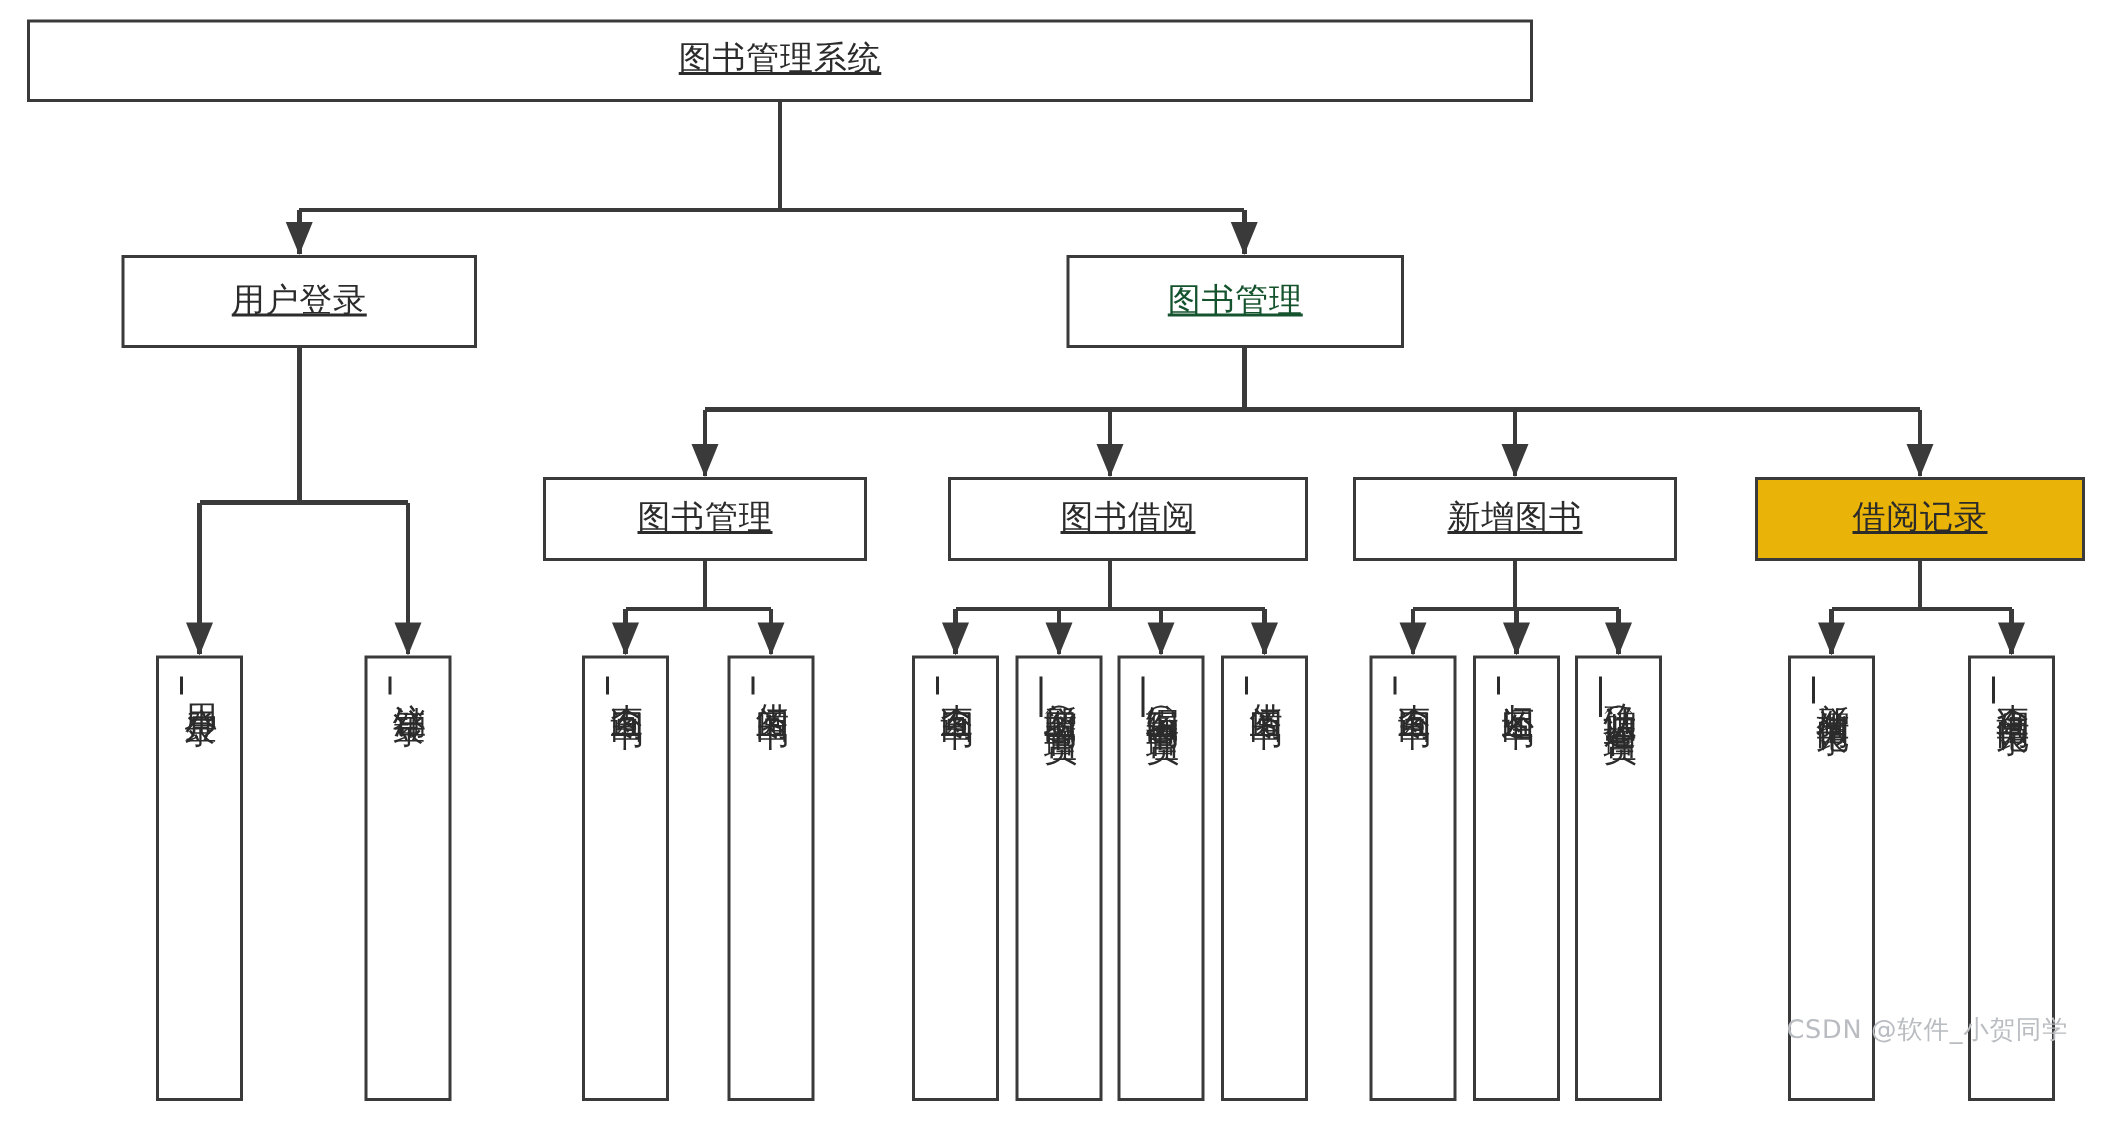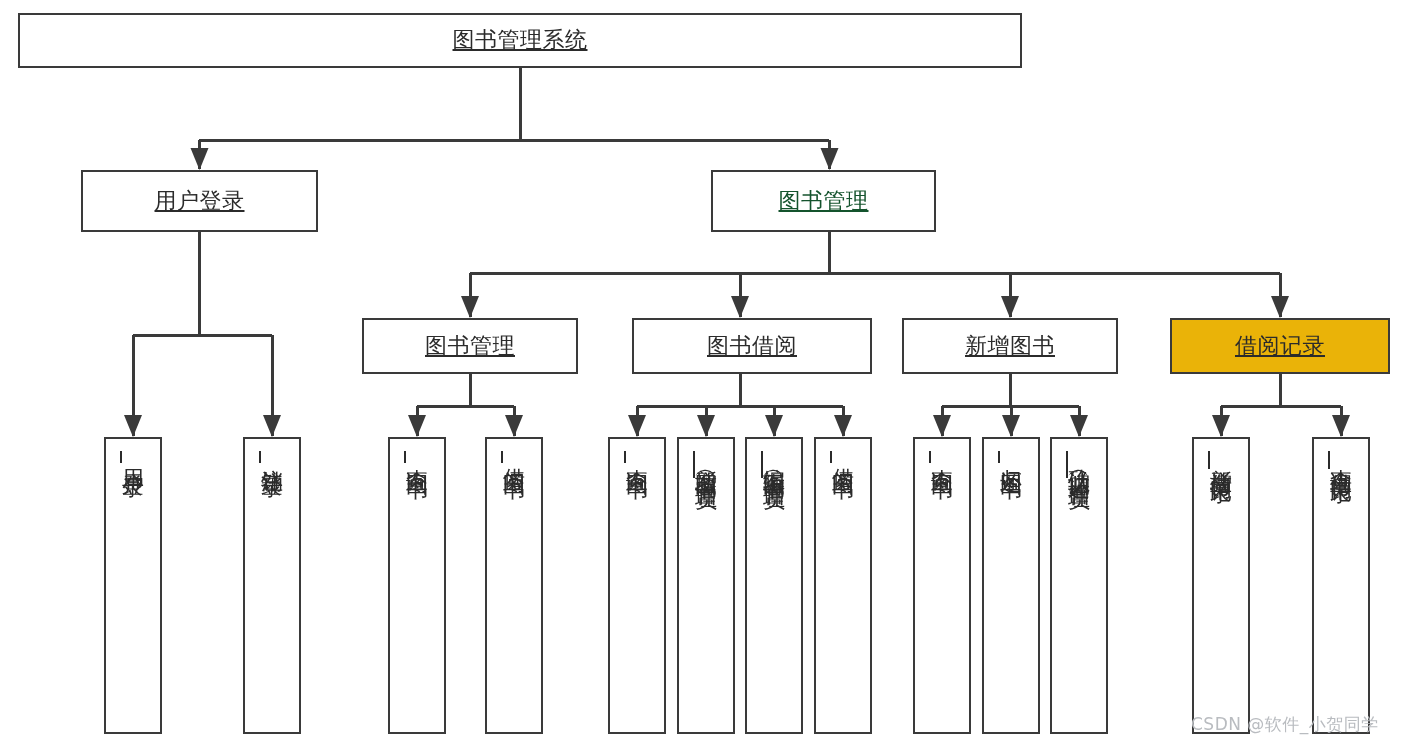--- a/index.html
+++ b/index.html
@@ -182,14 +182,14 @@
         <span class="label">确认归还（管理员）</span>
       </div>
       <div class="node vert" style="left: 1192px; top: 437px; width: 58px; height: 297px; border-color: rgb(58, 58, 58); background: rgb(255, 255, 255); color: rgb(43, 43, 43);">
         <span class="label">新增借阅记录</span>
       </div>
       <div class="node vert" style="left: 1312px; top: 437px; width: 58px; height: 297px; border-color: rgb(58, 58, 58); background: rgb(255, 255, 255); color: rgb(43, 43, 43);">
         <span class="label">查询借阅记录</span>
       </div>
     </div>
 
-  <div class="watermark" style="left:1191px; top:713px;">CSDN @软件_小贺同学</div>
+  <div class="watermark" style="left:1191px; top:675px;">CSDN @软件_小贺同学</div>
 </div>
 
 </body></html>

